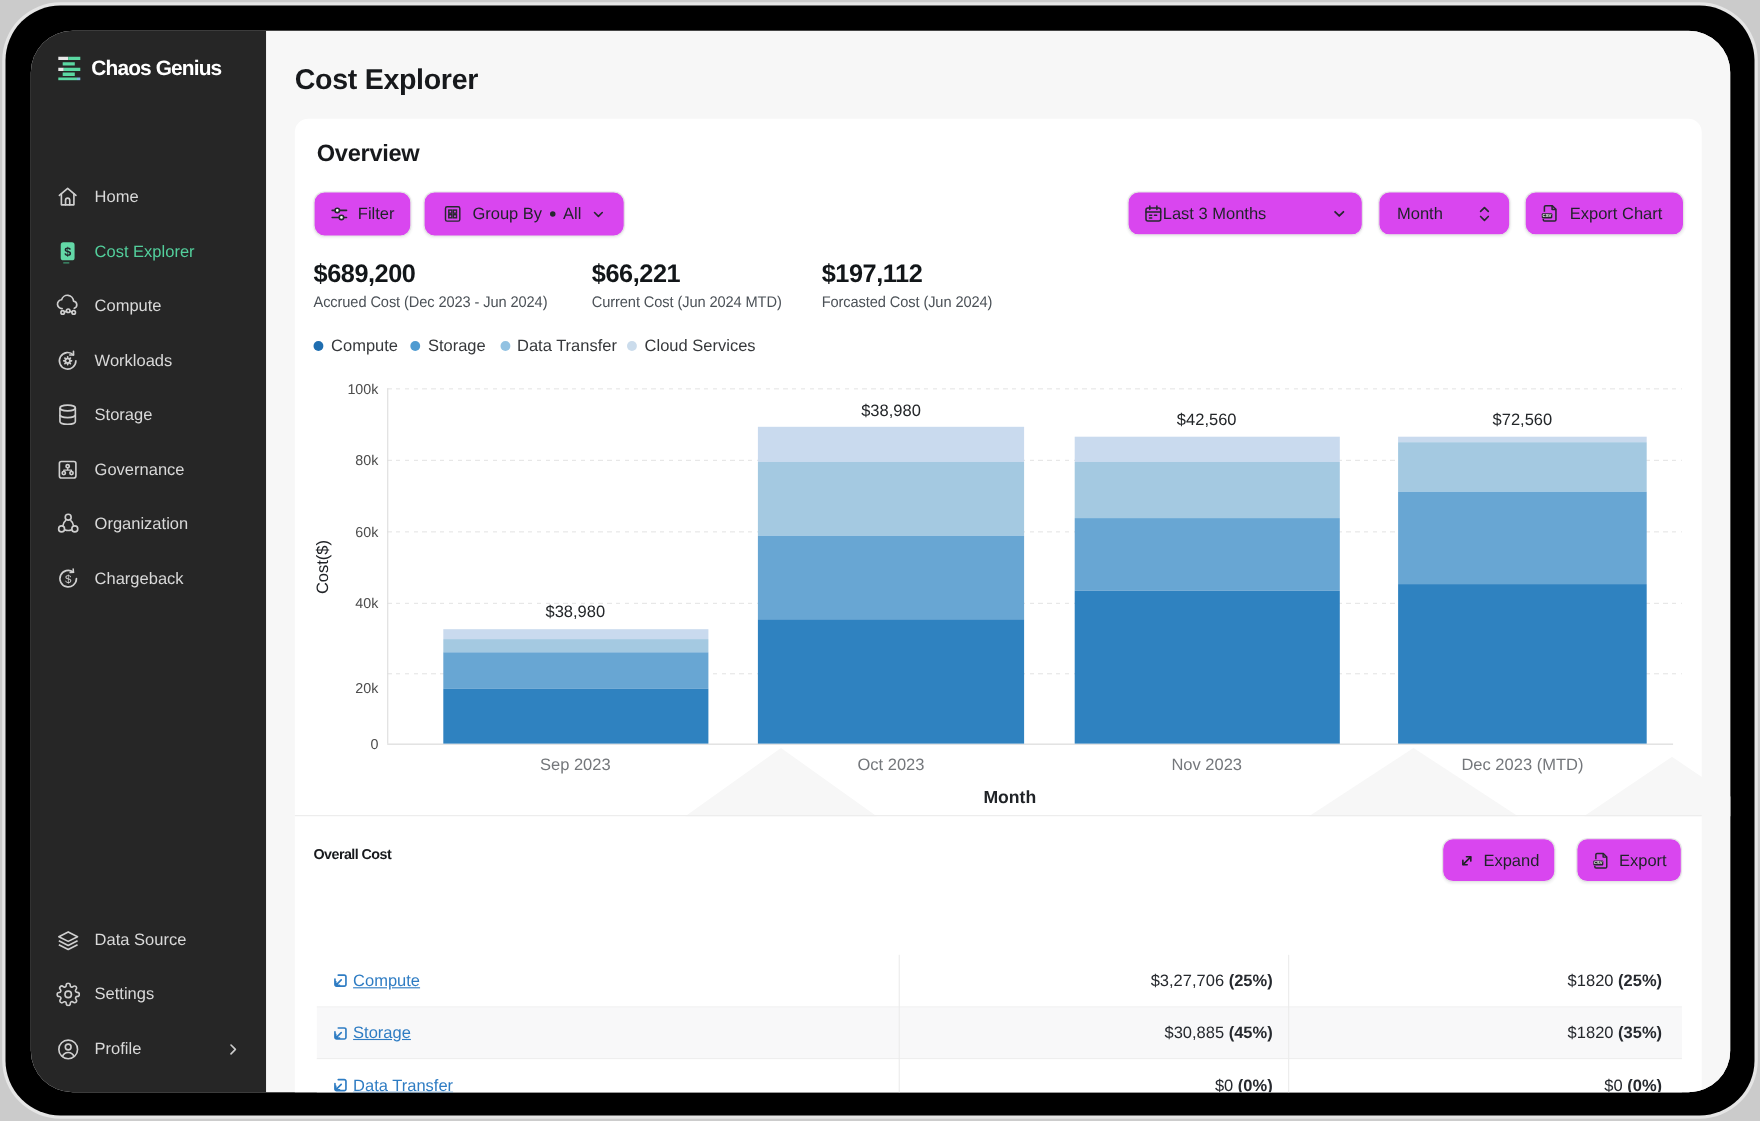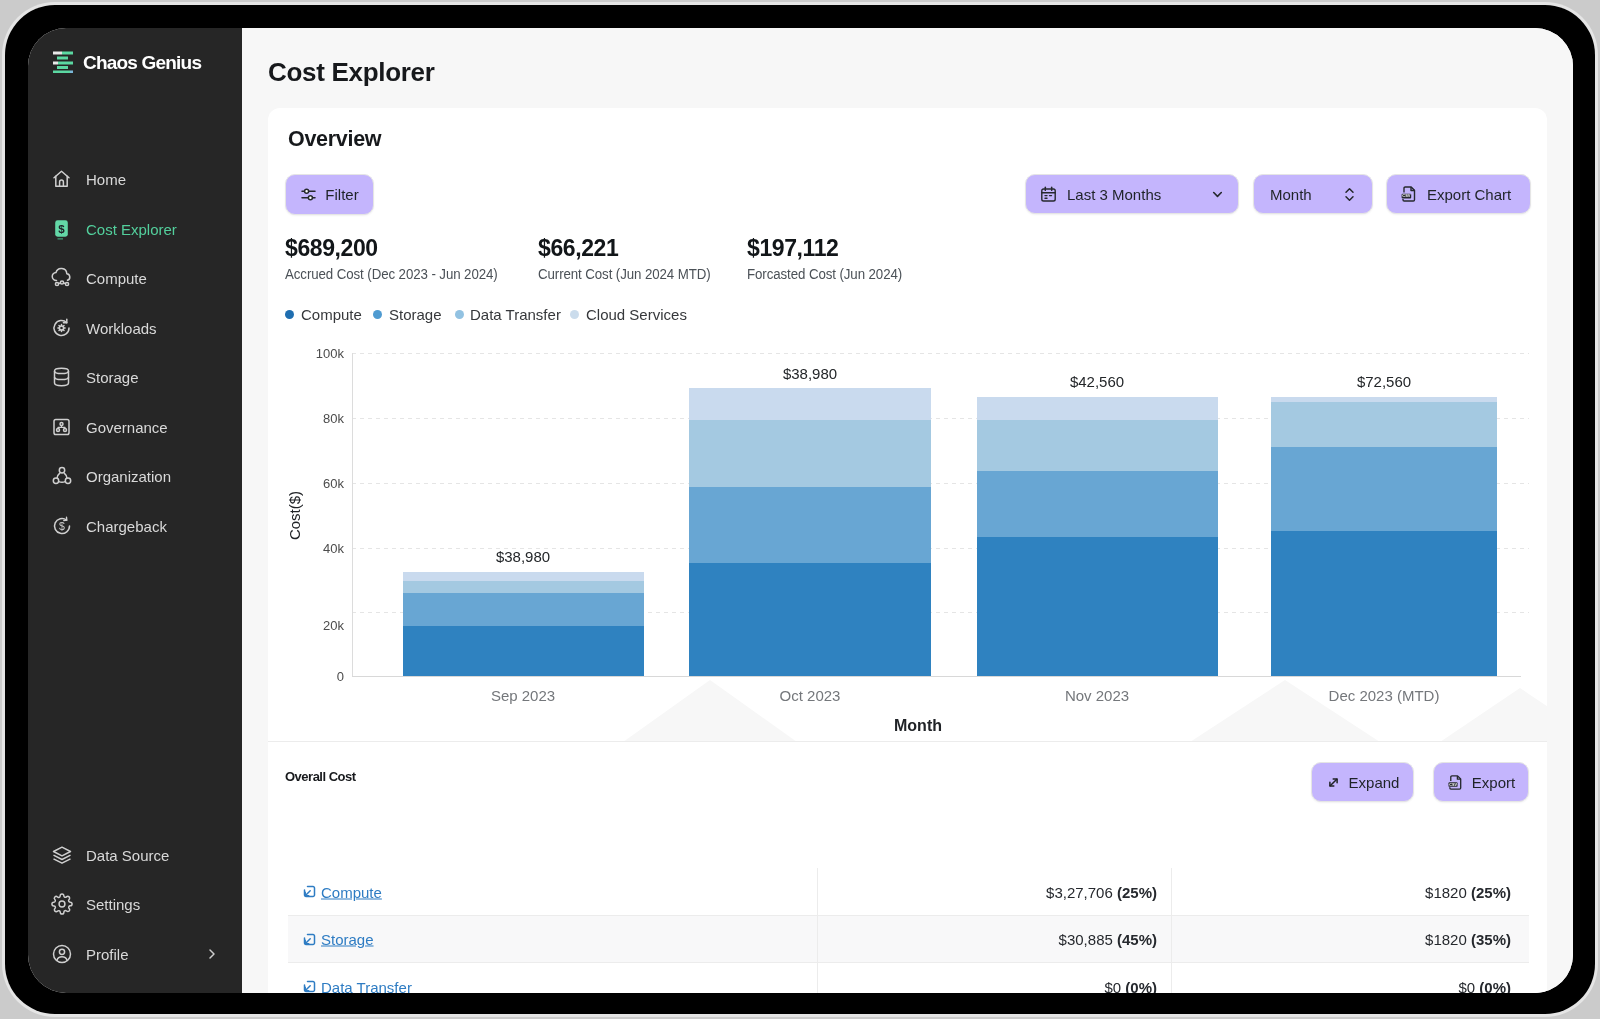--- a/index.html
+++ b/index.html
@@ -16,21 +16,21 @@
   .acct .ch { position:absolute; right:8px; top:14px; }
   .nav-item { position:absolute; left:0; width:214px; height:26px; }
   .nav-item svg { position:absolute; left:23px; top:50%; transform:translateY(-50%); }
   .nav-item .t { position:absolute; left:58px; top:50%; transform:translateY(-50%); font-size:15px; color:#d9d9d9; white-space:nowrap; }
   .nav-item.act .t { color:#53cf9c; }
   
   .main { position:relative; flex:1; background:#f7f7f7; }
   .h1 { position:absolute; left:26px; top:29px; font-size:26px; font-weight:bold; color:#17191c; letter-spacing:-0.3px; }
   .card { position:absolute; left:26px; top:80px; width:1279px; height:1010px; background:#fff; border-radius:12px; }
   .h2 { position:absolute; left:20px; top:19px; font-size:21.5px; font-weight:bold; color:#17191c; letter-spacing:-0.3px; }
-  .btn { position:absolute; background:#c4b5fd; border:1px solid #e5e5e5; border-radius:10px; box-shadow:0 1px 2px rgba(16,24,40,.06); display:flex; align-items:center; font-size:15px; color:#1f2328; }
+  .btn { position:absolute; background:#d946ef; border:1px solid #e5e5e5; border-radius:10px; box-shadow:0 1px 2px rgba(16,24,40,.06); display:flex; align-items:center; font-size:15px; color:#1f2328; }
   
   .sv { position:absolute; font-size:23px; font-weight:bold; color:#121619; letter-spacing:-0.4px; }
   .sl { position:absolute; font-size:14px; color:#4b5157; letter-spacing:-0.1px; transform:scaleX(0.95); transform-origin:0 0; }
   
   .ld { position:absolute; width:9px; height:9px; border-radius:50%; top:202px; }
   .lt { position:absolute; top:198px; font-size:15px; color:#36383b; }
   
   .grid { position:absolute; left:84px; width:1177px; height:1px; background:repeating-linear-gradient(90deg,#e5e5e5 0 4px,transparent 4px 8px); }
   .ylab { position:absolute; width:60px; text-align:right; font-size:13px; color:#4c4c4c; }
   .seg { position:absolute; }
@@ -166,31 +166,46 @@
 
       <div class="btn" style="left:17px;top:66px;width:89px;height:41px;justify-content:center;gap:8px">
         <svg width="17" height="17" viewBox="0 0 17 17" fill="none" stroke="#26292e" stroke-width="1.5" stroke-linecap="round">
           <line x1="2" y1="5.3" x2="15" y2="5.3"></line>
             <line x1="2" y1="11.7" x2="15" y2="11.7"></line>
           <circle cx="6.6" cy="5.3" r="2" fill="#fff"></circle>
             <circle cx="10.4" cy="11.7" r="2" fill="#fff"></circle>
         </svg>
         <span>Filter</span>
       </div>
+      <div class="btn" style="left:117px;top:66px;width:183px;height:41px;justify-content:center;gap:9px">
+        <svg width="17" height="17" viewBox="0 0 17 17" fill="none" stroke="#26292e" stroke-width="1.3">
+          <rect x="2" y="2" width="13" height="13" rx="1.5"></rect>
+          <rect x="5" y="5" width="2.8" height="2.8"></rect>
+            <rect x="9.2" y="5" width="2.8" height="2.8"></rect>
+          <rect x="5" y="9.2" width="2.8" height="2.8"></rect>
+            <rect x="9.2" y="9.2" width="2.8" height="2.8"></rect>
+        </svg>
+        <span>Group By</span>
+        <span style="width:5px;height:5px;border-radius:50%;background:#26292e;margin:0 -2px"></span>
+        <span>All</span>
+        <svg width="12" height="12" viewBox="0 0 12 12">
+            <path d="M2.5 4.2l3.5 3.5 3.5-3.5" fill="none" stroke="#26292e" stroke-width="1.5" stroke-linecap="round" stroke-linejoin="round"></path>
+          </svg>
+      </div>
       <div class="btn" style="left:757px;top:66px;width:214px;height:40px;padding:0 14px">
         <svg width="17" height="17" viewBox="0 0 17 17" fill="none" stroke="#26292e" stroke-width="1.4" stroke-linecap="round">
           <rect x="1.8" y="3" width="13.4" height="12" rx="1.8"></rect>
           <line x1="5.3" y1="1.2" x2="5.3" y2="4.4"></line>
             <line x1="11.7" y1="1.2" x2="11.7" y2="4.4"></line>
           <line x1="1.8" y1="6.8" x2="15.2" y2="6.8"></line>
           <line x1="5" y1="9.6" x2="7" y2="9.6"></line>
             <line x1="9.5" y1="9.6" x2="11.5" y2="9.6"></line>
             <line x1="5" y1="12.2" x2="7" y2="12.2"></line>
         </svg>
-        <span style="margin-left:10px">Last 3 Months</span>
+        <span style="">Last 3 Months</span>
         <svg style="margin-left:auto" width="13" height="13" viewBox="0 0 12 12">
             <path d="M2.5 4.2l3.5 3.5 3.5-3.5" fill="none" stroke="#26292e" stroke-width="1.5" stroke-linecap="round" stroke-linejoin="round"></path>
           </svg>
       </div>
       <div class="btn" style="left:985px;top:66px;width:120px;height:40px;padding:0 16px">
         <span>Month</span>
         <svg style="margin-left:auto" width="13" height="15" viewBox="0 0 13 15" fill="none" stroke="#26292e" stroke-width="1.5" stroke-linecap="round" stroke-linejoin="round">
           <path d="M3 5.2 L6.5 1.7 L10 5.2"></path>
             <path d="M3 9.8 L6.5 13.3 L10 9.8"></path>
         </svg>

